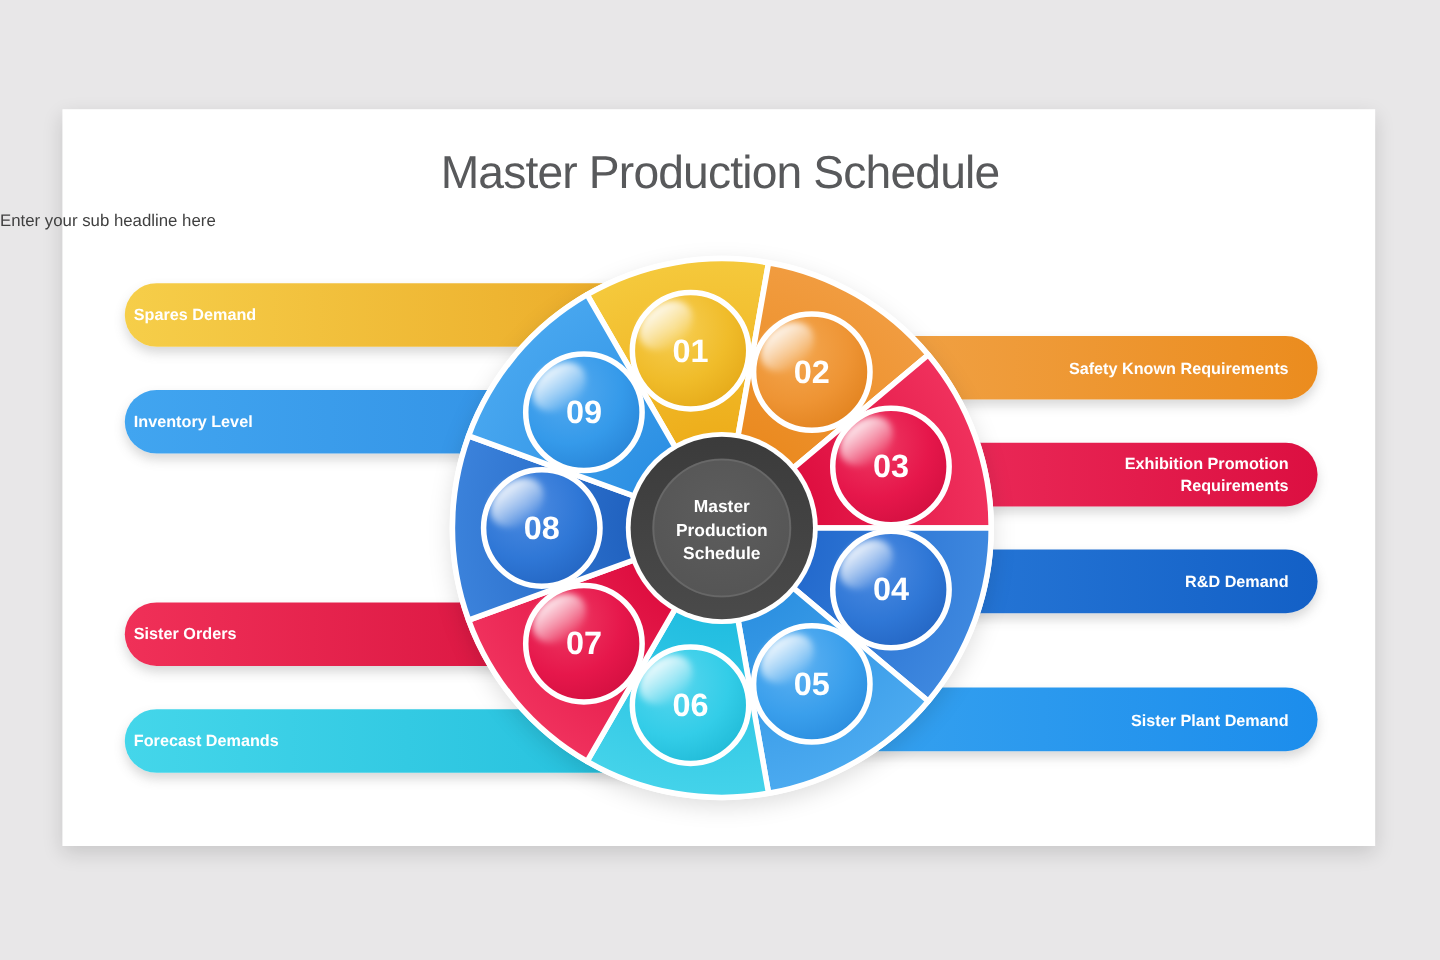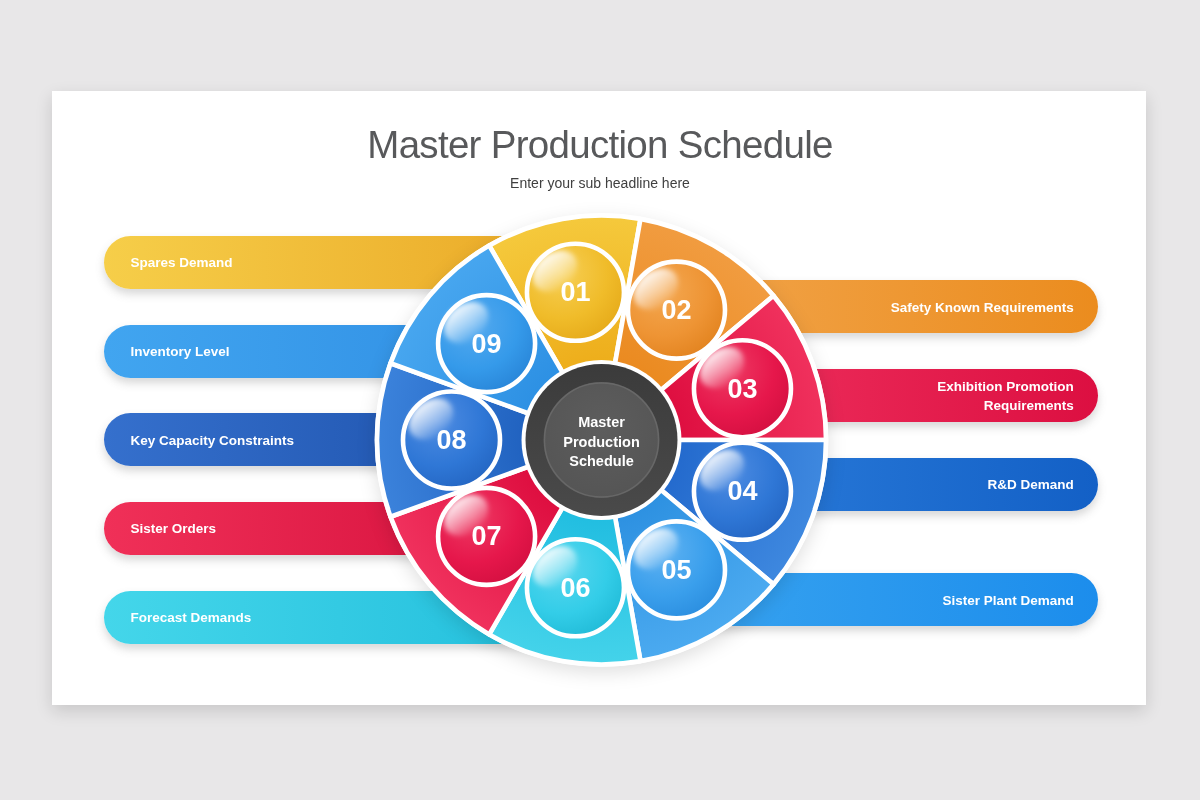--- a/index.html
+++ b/index.html
@@ -1,39 +1,36 @@
 <!DOCTYPE html>
 <html><head><meta charset="utf-8"><title>Master Production Schedule</title>
 <style>
 html,body{margin:0;padding:0;}
 body{width:1200px;height:800px;background:#E8E7E8;font-family:"Liberation Sans",sans-serif;overflow:hidden;}
 .stage{position:relative;width:1200px;height:800px;}
 .card{position:absolute;left:52px;top:91px;width:1094px;height:614px;background:#FFFFFF;box-shadow:0 6px 16px rgba(0,0,0,0.14);}
 h1{position:absolute;left:0;top:123px;width:1200px;margin:0;text-align:center;font-size:38.5px;font-weight:normal;color:#58595B;letter-spacing:-0.7px;}
-.sub{position:absolute;left:0;top:175px;width:1200px;text-align:center;font-size:14px;color:#404040;}
+.sub{position:absolute;left:0;top:175px;width:1200px;font-size:14px;color:#404040;}
 .rib{position:absolute;height:53px;box-shadow:0 5px 9px rgba(100,100,100,0.25);}
 .rib.left{left:103.5px;width:470px;border-radius:26.5px 0 0 26.5px;}
 .rib.right{left:640px;width:457.8px;border-radius:0 26.5px 26.5px 0;}
 .rib span{position:absolute;top:calc(50% + 1px);transform:translateY(-50%);color:#fff;font-weight:bold;font-size:13.5px;line-height:18.5px;}
-.rib.left span{left:27px;}
+.rib.left span{left:8px;}
 .rib.right span{right:24px;text-align:right;}
 </style></head>
 <body>
 <div class="stage">
   <div class="card"></div>
   <h1>Master Production Schedule</h1>
   <div class="sub">Enter your sub headline here</div>
   <div class="rib left" style="top:235.7px;background:linear-gradient(90deg,#F6CE49,#EAA826);">
       <span>Spares Demand</span>
     </div>
     <div class="rib left" style="top:324.6px;background:linear-gradient(90deg,#41A5F0,#2E8CE2);">
       <span>Inventory Level</span>
-    </div>
-    <div class="rib left" style="top:413.2px;background:linear-gradient(90deg,#3570CD,#1A4DA6);">
-      <span>Key Capacity Constraints</span>
     </div>
     <div class="rib left" style="top:501.9px;background:linear-gradient(90deg,#F03058,#D20C39);">
       <span>Sister Orders</span>
     </div>
     <div class="rib left" style="top:590.7px;background:linear-gradient(90deg,#44D6EA,#22BEDC);">
       <span>Forecast Demands</span>
     </div>
     <div class="rib right" style="top:280.3px;background:linear-gradient(90deg,#F2A74F,#EB8C1E);">
       <span>Safety Known Requirements</span>
     </div>

